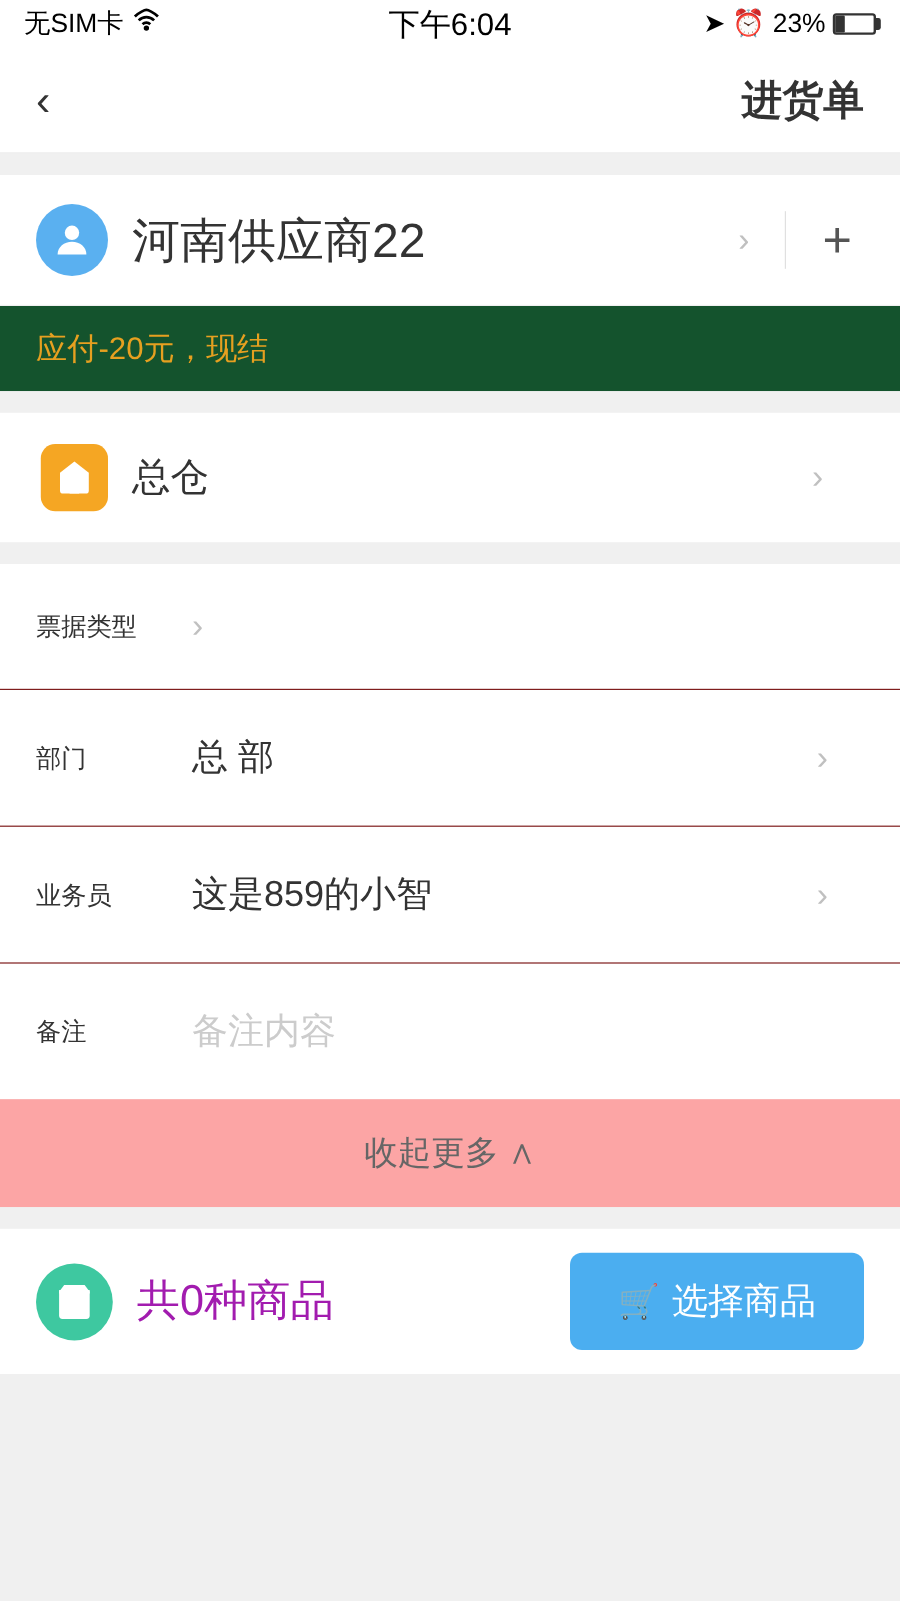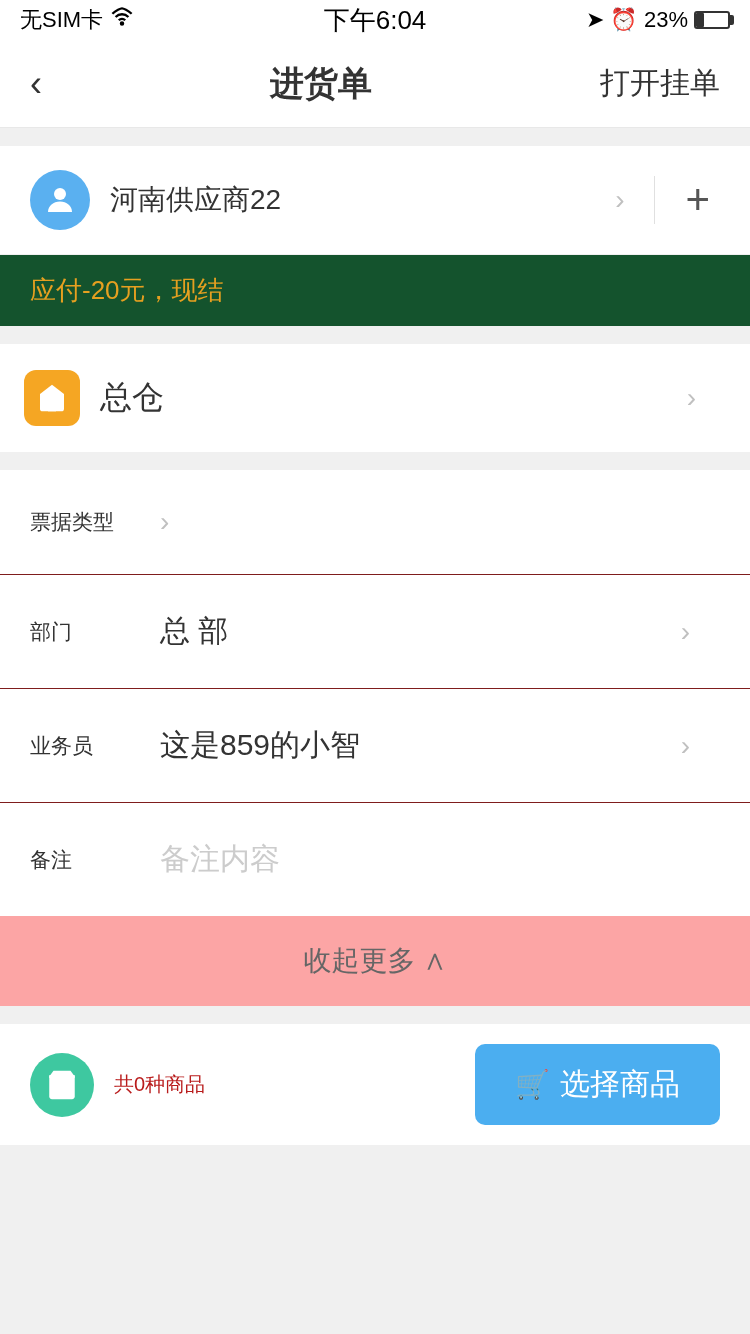--- a/index.html
+++ b/index.html
@@ -97,21 +97,21 @@
       background: #5ab0f0;
       display: flex;
       align-items: center;
       justify-content: center;
       margin-right: 20px;
       flex-shrink: 0;
     }
     .supplier-avatar svg { width: 36px; height: 36px; fill: #fff; }
     .supplier-name {
       flex: 1;
-      font-size: 28px;
+      font-size: 40px;
       color: #333;
     }
     .chevron-right {
       color: #c0c0c0;
       font-size: 28px;
       margin-right: 30px;
     }
     .add-btn {
       font-size: 42px;
       color: #555;
@@ -130,21 +130,21 @@
       background: #14532d;
       padding: 18px 30px;
       font-size: 26px;
       color: #e6a020;
     }
 
     
     .warehouse-row {
       display: flex;
       align-items: center;
-      padding: 26px 24px;
+      padding: 26px 34px;
       background: #fff;
     }
     .warehouse-icon {
       width: 56px;
       height: 56px;
       border-radius: 12px;
       background: #f5a623;
       display: flex;
       align-items: center;
       justify-content: center;
@@ -208,22 +208,22 @@
       border-radius: 50%;
       background: #3ec8a0;
       display: flex;
       align-items: center;
       justify-content: center;
       flex-shrink: 0;
     }
     .product-cart-icon svg { width: 34px; height: 34px; fill: #fff; }
     .product-count {
       flex: 1;
-      font-size: 20px;
-      color: #b91c1c;
+      font-size: 36px;
+      color: #a21caf;
     }
     .select-btn {
       background: #4baef0;
       color: #fff;
       font-size: 30px;
       padding: 20px 40px;
       border-radius: 10px;
       display: flex;
       align-items: center;
       gap: 10px;
@@ -261,21 +261,20 @@
     <span style="display:inline-block;width:36px;height:18px;border:2px solid #333;border-radius:3px;position:relative;">
       <span style="display:block;width:25%;height:100%;background:#333;border-radius:1px;"></span>
       <span style="position:absolute;right:-6px;top:50%;transform:translateY(-50%);width:4px;height:10px;background:#333;border-radius:0 2px 2px 0;"></span>
     </span>
   </div>
 </div>
 
 <div class="nav-bar">
   <span class="nav-back">‹</span>
   <span class="nav-title">进货单</span>
-  <span class="nav-action">打开挂单</span>
 </div>
 
 <div class="section-gap"></div>
 
 <div class="card">
   <div class="supplier-row">
     <div class="supplier-avatar">
       <svg viewBox="0 0 24 24" fill="white">
         <circle cx="12" cy="8" r="4"></circle>
         <path d="M4 20c0-4 3.6-7 8-7s8 3 8 7"></path>

